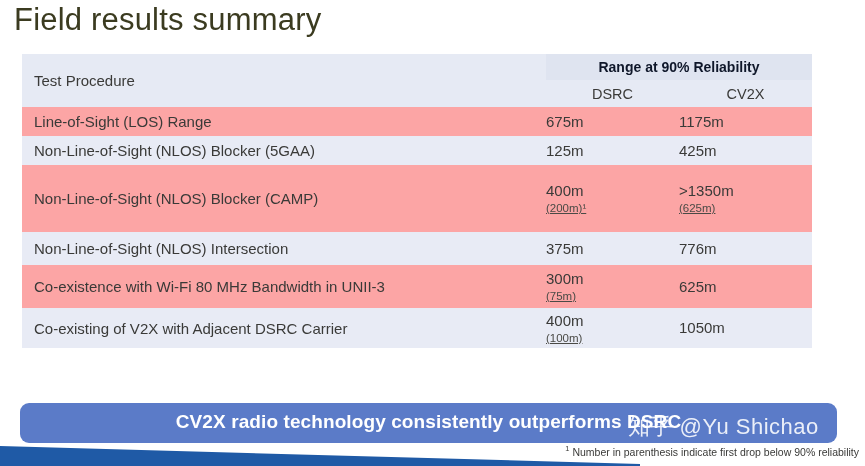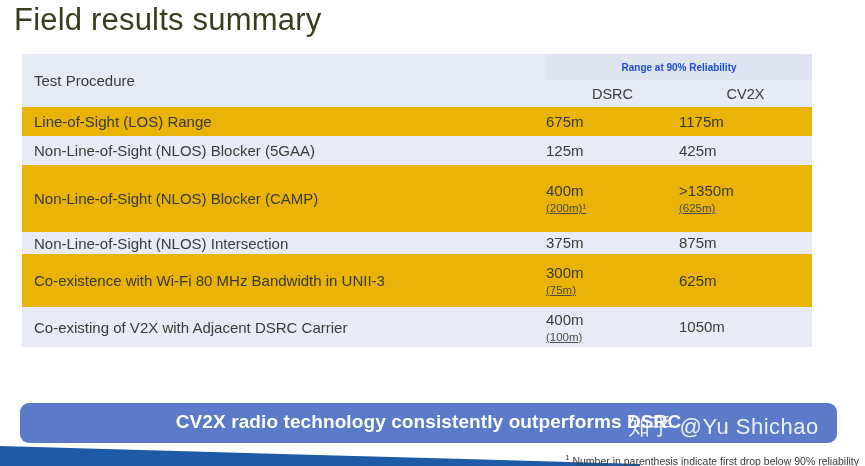--- a/index.html
+++ b/index.html
@@ -53,37 +53,37 @@
   .hdr-mid   { background: #dfe4f0; }
 
   .th-proc {
     color: #3a3a38;
     font-size: 15px;
     text-align: left;
     padding-left: 12px !important;
     height: 47px;
   }
   .th-range {
-    color: #1d4ed8;
-    font-size: 10px;
+    color: #0f172a;
+    font-size: 14px;
     font-weight: 700 !important;
     text-align: center;
     height: 26px;
     border-bottom: 2px solid #ffffff;
   }
   .th-sub {
     color: #3a3a38;
     font-size: 14.5px;
     text-align: center;
     height: 27px;
     border-left: 2px solid #ffffff;
   }
 
   
-  tr.row-dark  td { background: #eab308; }
+  tr.row-dark  td { background: #fca5a5; }
   tr.row-light td { background: #e8ebf5; }
 
   td.cell-proc {
     color: #3a3a38;
     font-size: 15px;
     text-align: left;
     padding-left: 12px !important;
   }
   td.cell-val {
     color: #3a3a38;
@@ -136,21 +136,20 @@
   #swoosh svg { display: block; }
 
   
   #footnote {
     position: absolute;
     right: 6px;
     top: 444px;
     color: #3a3a38;
     font-size: 10.5px;
     white-space: nowrap;
-    margin-top: 9px;
   }
   #footnote .fn-sup { font-size: 7.5px; vertical-align: super; }
 
   
   #watermark {
     position: absolute;
     left: 628px;
     top: 412px;
     color: rgba(255,255,255,0.88);
     font-size: 22px;
@@ -208,31 +207,31 @@
       <td class="cell-val">
         <span>400m</span>
         <span class="sub-note">(200m)¹</span>
       </td>
       <td class="cell-val">
         <span>&gt;1350m</span>
         <span class="sub-note">(625m)</span>
       </td>
     </tr>
 
-    <tr class="bodyrow row-light" style="height:22px">
+    <tr class="bodyrow row-light" style="height:33px">
       <td class="cell-proc">Non-Line-of-Sight (NLOS) Intersection</td>
       <td class="cell-val">
         <span>375m</span>
       </td>
       <td class="cell-val">
-        <span>875m</span>
-      </td>
-    </tr>
-
-    <tr class="bodyrow row-dark" style="height:53px">
+        <span>776m</span>
+      </td>
+    </tr>
+
+    <tr class="bodyrow row-dark" style="height:43px">
       <td class="cell-proc">Co-existence with Wi-Fi 80 MHz Bandwidth in UNII-3</td>
       <td class="cell-val">
         <span>300m</span>
         <span class="sub-note">(75m)</span>
       </td>
       <td class="cell-val">
         <span>625m</span>
       </td>
     </tr>
 

